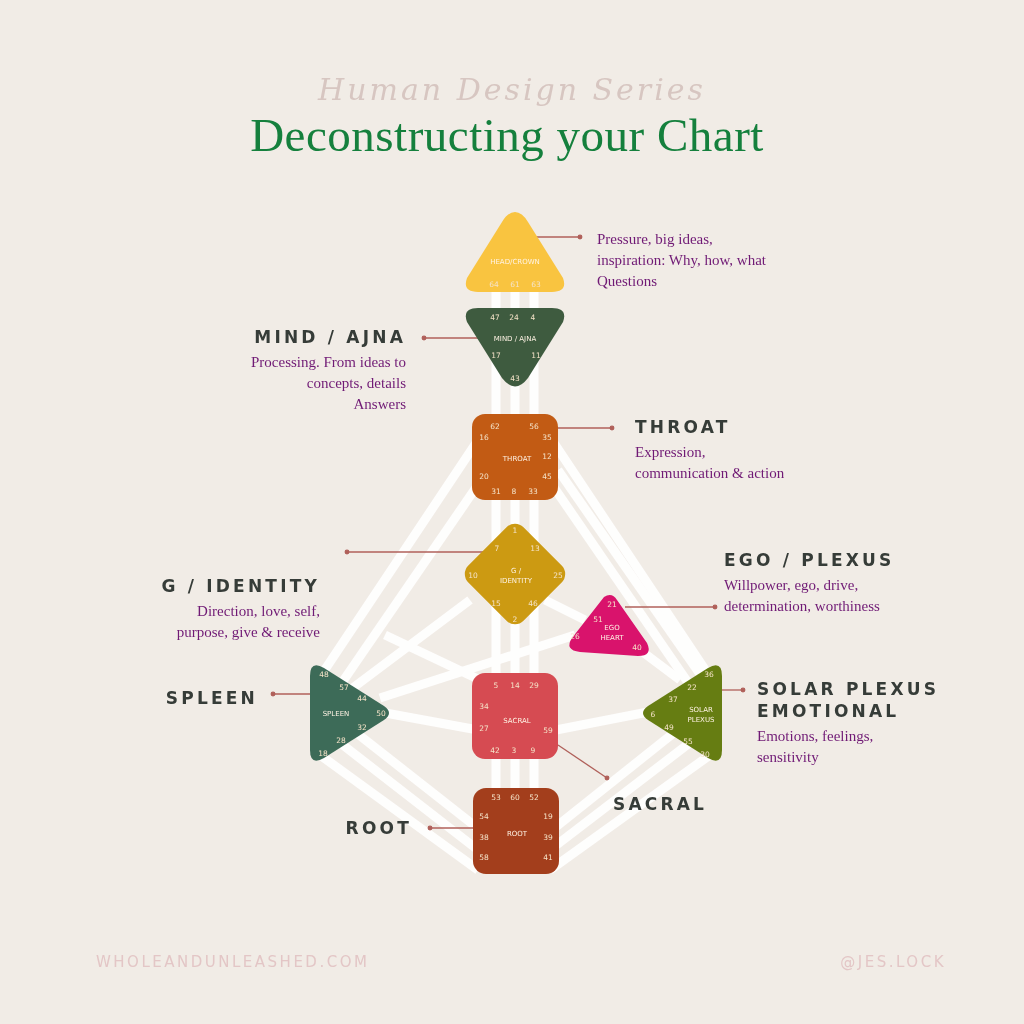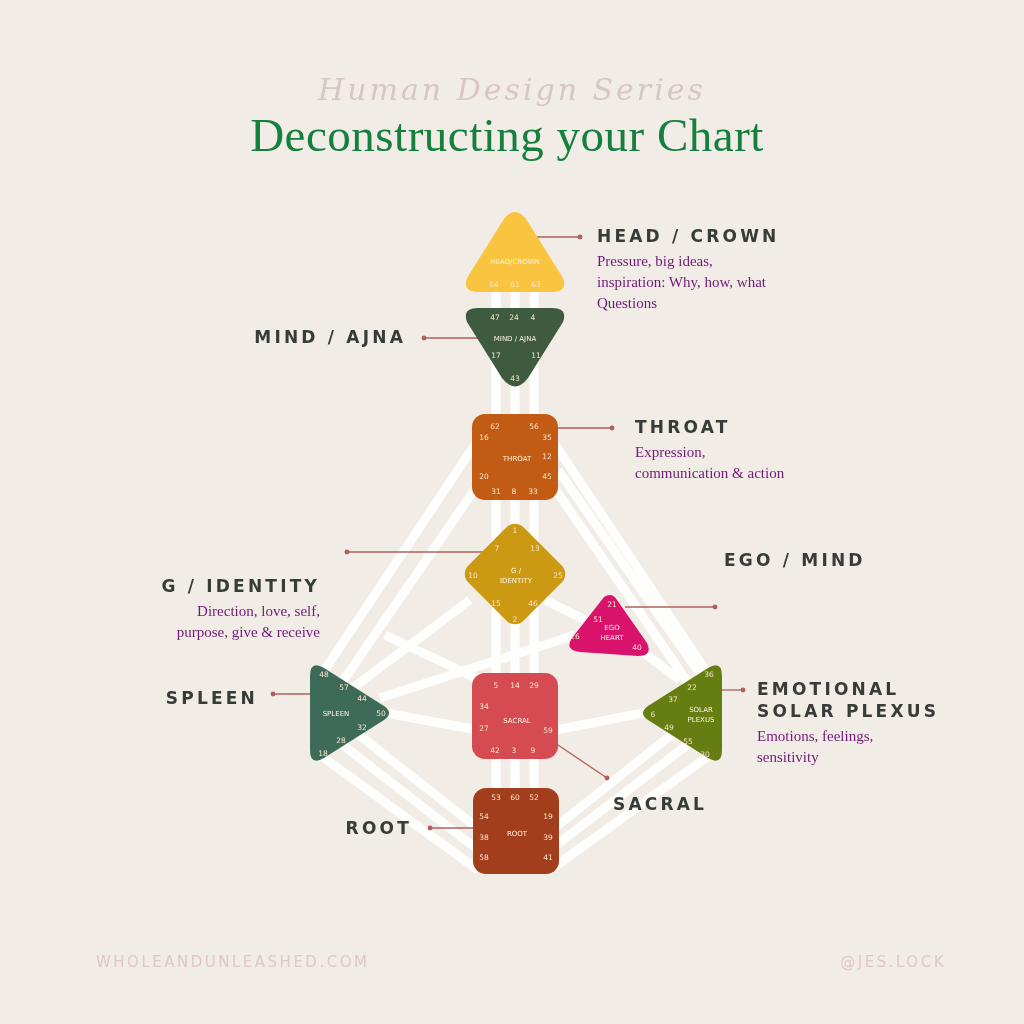--- a/index.html
+++ b/index.html
@@ -237,53 +237,57 @@
     <text class="gate" x="548" y="819">19</text>
     <text class="clabel" x="517" y="836">ROOT</text>
     <text class="gate" x="484" y="840">38</text>
     <text class="gate" x="548" y="840">39</text>
     <text class="gate" x="484" y="860">58</text>
     <text class="gate" x="548" y="860">41</text>
   </g>
 </svg>
 
 <div class="lbl" style="left:597px; top:225px; width:240px;">
-  <h3>HEAD / CROWN</h3>
   <p>Pressure, big ideas,
 inspiration: Why, how, what
 Questions</p>
 </div>
 
 <div class="lbl right" style="left:180px; top:326px; width:226px;">
   <h3>MIND / AJNA</h3>
+  <p>Processing. From ideas to
+concepts, details
+Answers</p>
 </div>
 
 <div class="lbl" style="left:635px; top:416px; width:240px;">
   <h3>THROAT</h3>
   <p>Expression,
 communication &amp; action</p>
 </div>
 
 <div class="lbl right" style="left:110px; top:539px; width:210px;margin-top:36px;">
   <h3>G / IDENTITY</h3>
   <p>Direction, love, self,
 purpose, give &amp; receive</p>
 </div>
 
 <div class="lbl" style="left:724px; top:549px; width:260px;">
-  <h3>EGO / MIND</h3>
+  <h3>EGO / PLEXUS</h3>
+  <p>Willpower, ego, drive,
+determination, worthiness</p>
 </div>
 
 <div class="lbl right" style="left:80px; top:687px; width:178px;">
   <h3>SPLEEN</h3>
 </div>
 
 <div class="lbl" style="left:757px; top:678px; width:230px;">
+  <h3>SOLAR PLEXUS</h3>
   <h3>EMOTIONAL</h3>
-  <h3>SOLAR PLEXUS</h3>
   <p>Emotions, feelings,
 sensitivity</p>
 </div>
 
 <div class="lbl right" style="left:170px; top:817px; width:242px;">
   <h3>ROOT</h3>
 </div>
 
 <div class="lbl" style="left:613px; top:793px; width:260px;">
   <h3>SACRAL</h3>

